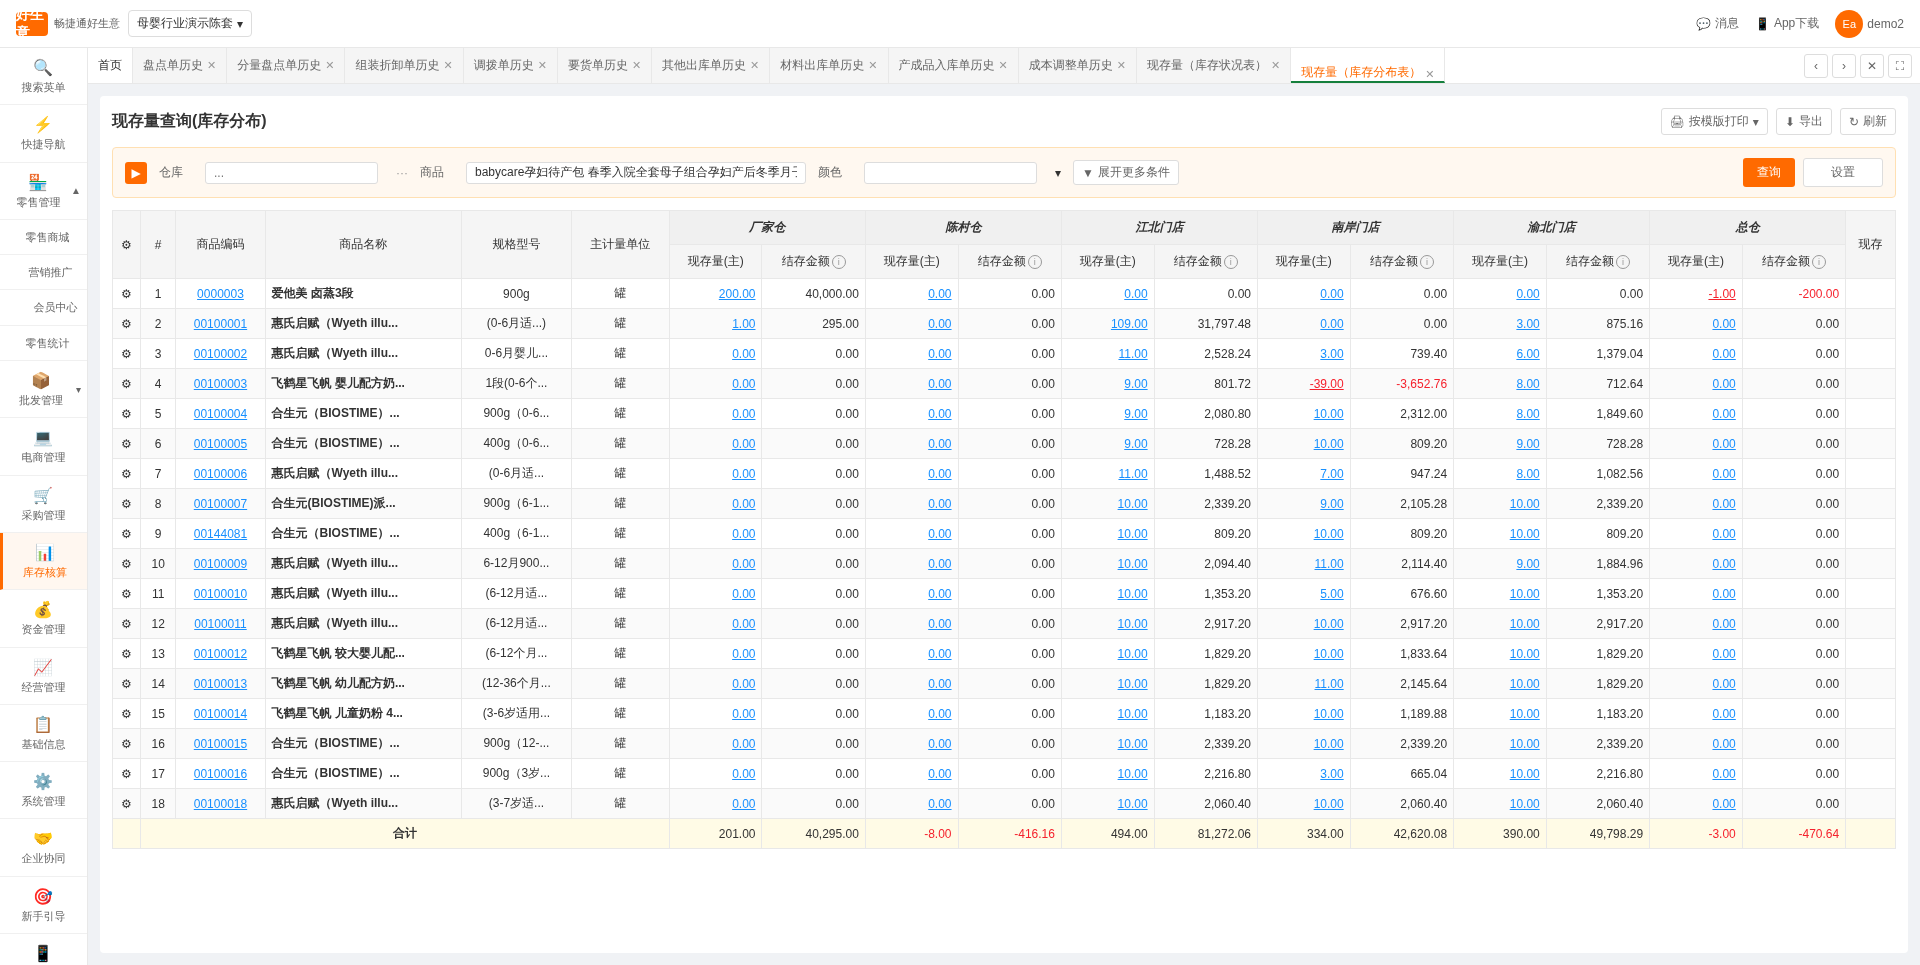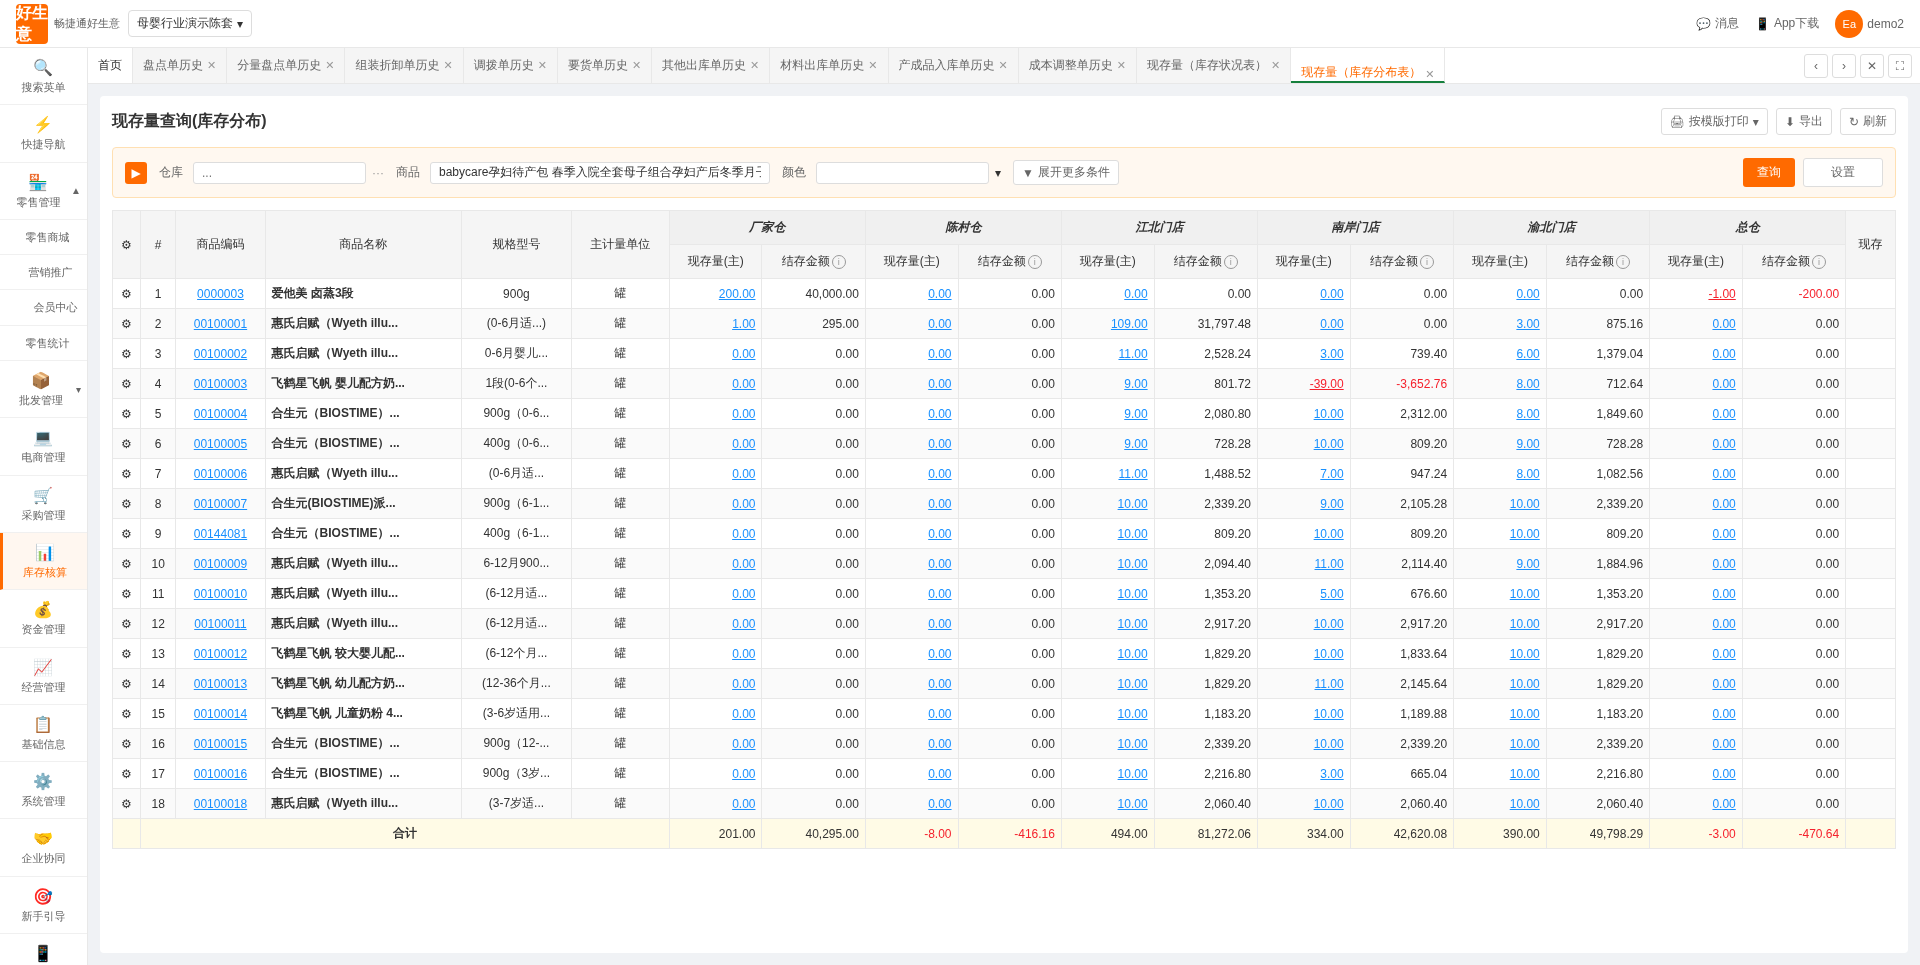--- a/index.html
+++ b/index.html
@@ -13,21 +13,21 @@
       align-items: center;
       justify-content: space-between;
       padding: 0 16px;
       border-bottom: 1px solid #e8e8e8;
       position: fixed;
       top: 0; left: 0; right: 0;
       z-index: 100;
     }
     .top-bar-left { display: flex; align-items: center; gap: 8px; }
     .logo-area { display: flex; align-items: center; gap: 6px; }
-    .logo-icon { width: 32px; height: 40px; background: #ff6a00; border-radius: 4px; display: flex; align-items: center; justify-content: center; color: #fff; font-size: 16px; font-weight: bold; font-family: Liberation Serif, serif; }
+    .logo-icon { width: 32px; height: 24px; background: #ff6a00; border-radius: 4px; display: flex; align-items: center; justify-content: center; color: #fff; font-size: 14px; font-weight: bold; font-family: Liberation Serif, serif; }
     .logo-text { font-size: 11px; color: #666; line-height: 1.3; }
     .store-selector { display: flex; align-items: center; gap: 4px; padding: 4px 8px; border: 1px solid #ddd; border-radius: 4px; cursor: pointer; font-size: 12px; color: #333; }
     .top-bar-right { display: flex; align-items: center; gap: 16px; font-size: 12px; color: #666; }
     .top-bar-right-item { display: flex; align-items: center; gap: 4px; cursor: pointer; }
     .avatar { width: 28px; height: 28px; border-radius: 50%; background: #ff6a00; display: flex; align-items: center; justify-content: center; color: #fff; font-size: 11px; }
 
     
     .sidebar {
       position: fixed;
       top: 48px;
@@ -116,21 +116,21 @@
       background: #fff8f0;
       border: 1px solid #ffe0b3;
       border-radius: 4px;
       padding: 10px 12px;
       margin-bottom: 12px;
       display: flex;
       align-items: center;
       gap: 12px;
     }
     .search-toggle { width: 22px; height: 22px; background: #ff6a00; border-radius: 3px; display: flex; align-items: center; justify-content: center; color: #fff; cursor: pointer; font-size: 12px; flex-shrink: 0; }
-    .search-field { display: flex; align-items: center; gap: 6px; }
+    .search-field { display: flex; align-items: center; gap: 18px; }
     .search-label { color: #666; white-space: nowrap; min-width: 28px; }
     .search-input { border: 1px solid #ddd; border-radius: 3px; padding: 3px 8px; font-size: 12px; color: #333; min-width: 80px; outline: none; }
     .search-input-long { border: 1px solid #ddd; border-radius: 3px; padding: 3px 8px; font-size: 12px; color: #333; min-width: 340px; outline: none; }
     .search-dots { color: #999; }
     .expand-btn { display: flex; align-items: center; gap: 4px; color: #666; cursor: pointer; padding: 3px 8px; border: 1px solid #ddd; border-radius: 3px; background: #fff; font-size: 12px; }
     .search-actions { display: flex; gap: 8px; margin-left: auto; }
     .btn-query { background: #ff6a00; color: #fff; border: none; border-radius: 3px; padding: 5px 14px; cursor: pointer; font-size: 12px; }
     .btn-setting { background: #fff; color: #666; border: 1px solid #ddd; border-radius: 3px; padding: 5px 27px; cursor: pointer; font-size: 12px; }
 
     

